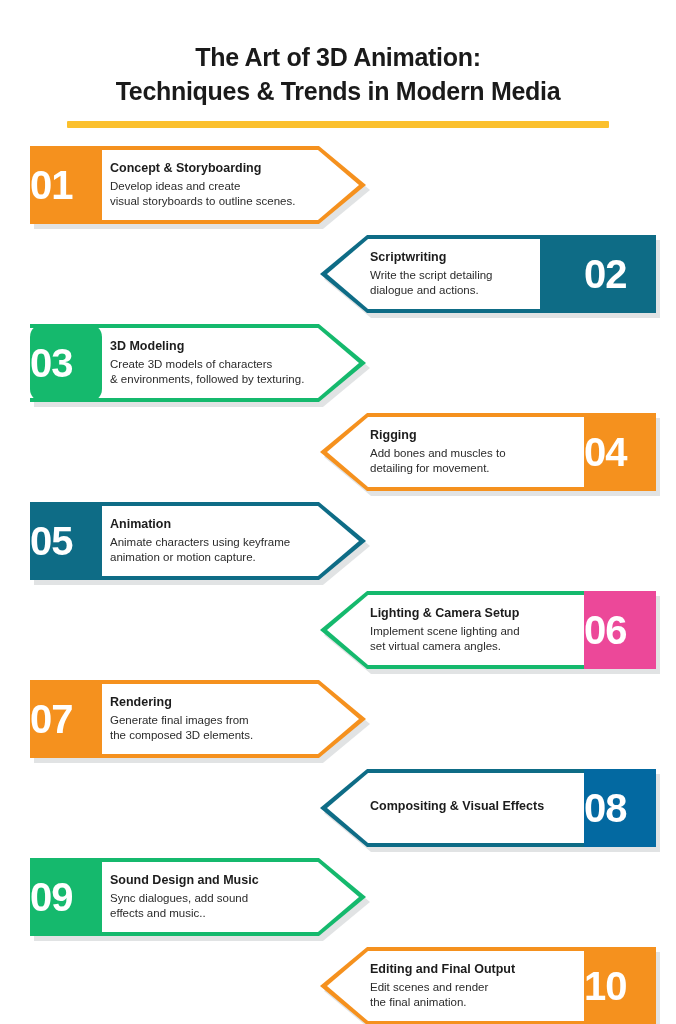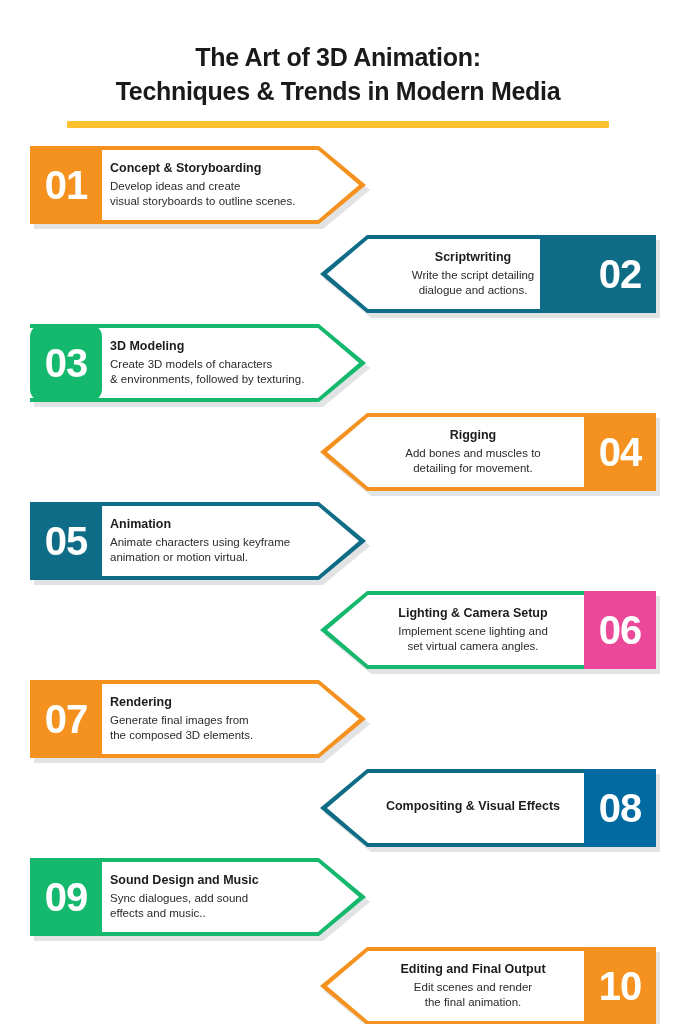--- a/index.html
+++ b/index.html
@@ -110,21 +110,20 @@
   }
 
   
   .num-block {
     position: absolute;
     top: 0;
     width: 72px;
     height: 78px;
     display: flex;
     align-items: center;
-    justify-content: center;
     z-index: 3;
   }
   .step.left  .num-block { left: 0; }
   .step.right .num-block { right: 0; }
   .num-text {
     color: #ffffff;
     font-size: 40px;
     font-weight: bold;
     letter-spacing: -1px;
     line-height: 1;
@@ -142,21 +141,21 @@
     box-sizing: border-box;
   }
   .step.left .txt {
     left: 80px;
     right: 54px;
     text-align: left;
   }
   .step.right .txt {
     left: 50px;
     right: 80px;
-    text-align: center;
+    text-align: left;
   }
   .step-title {
     font-size: 12.5px;
     font-weight: bold;
     color: #1c1c1c;
     line-height: 1.25;
     margin-bottom: 3px;
   }
   .step-desc {
     font-size: 11.5px;
@@ -244,21 +243,21 @@
         <div class="shadow-shape"></div>
         <div class="body-shape" style="background: rgb(14, 108, 134);">
           <div class="body-fill"></div>
         </div>
         <div class="num-block" style="background: rgb(14, 108, 134);">
           <span class="num-text">05</span>
         </div>
         <div class="txt">
           <div class="step-title">Animation</div>
           <div class="step-desc">Animate characters using keyframe
-animation or motion virtual.</div>
+animation or motion capture.</div>
         </div>
       </div>
     </div>
     <div class="step right">
       <div class="step-inner">
         <div class="shadow-shape"></div>
         <div class="body-shape" style="background: rgb(21, 185, 109);">
           <div class="body-fill"></div>
         </div>
         <div class="num-block" style="background: #ec4899;">

